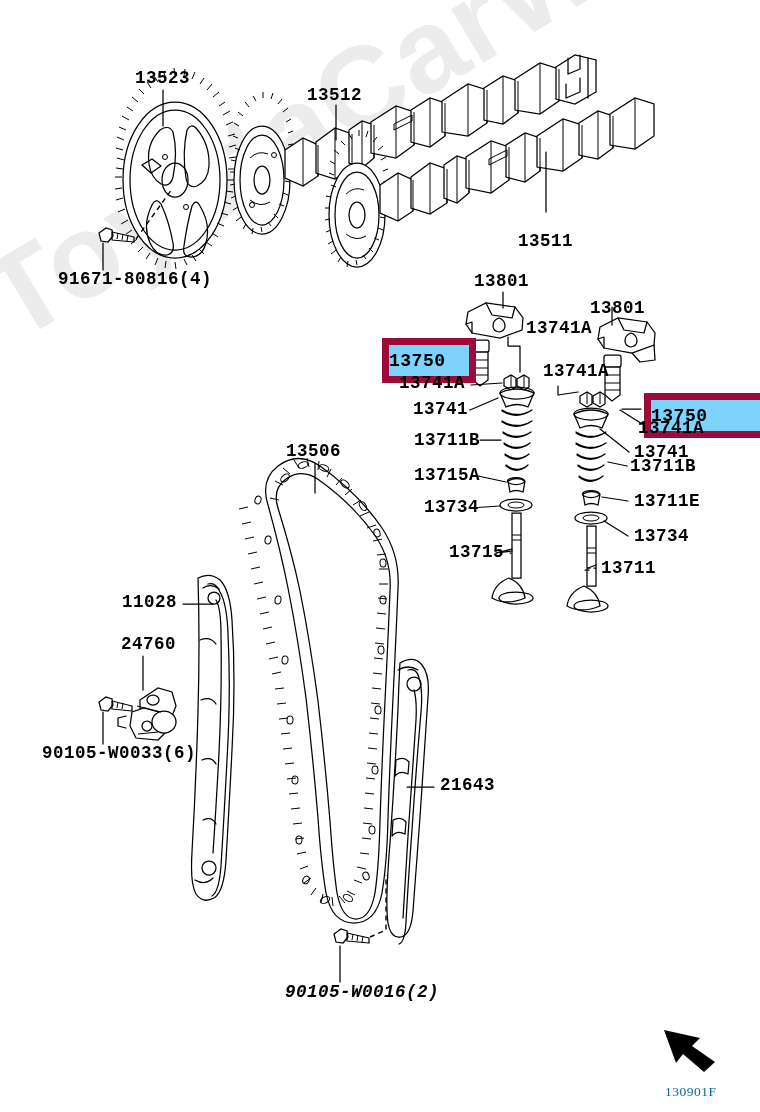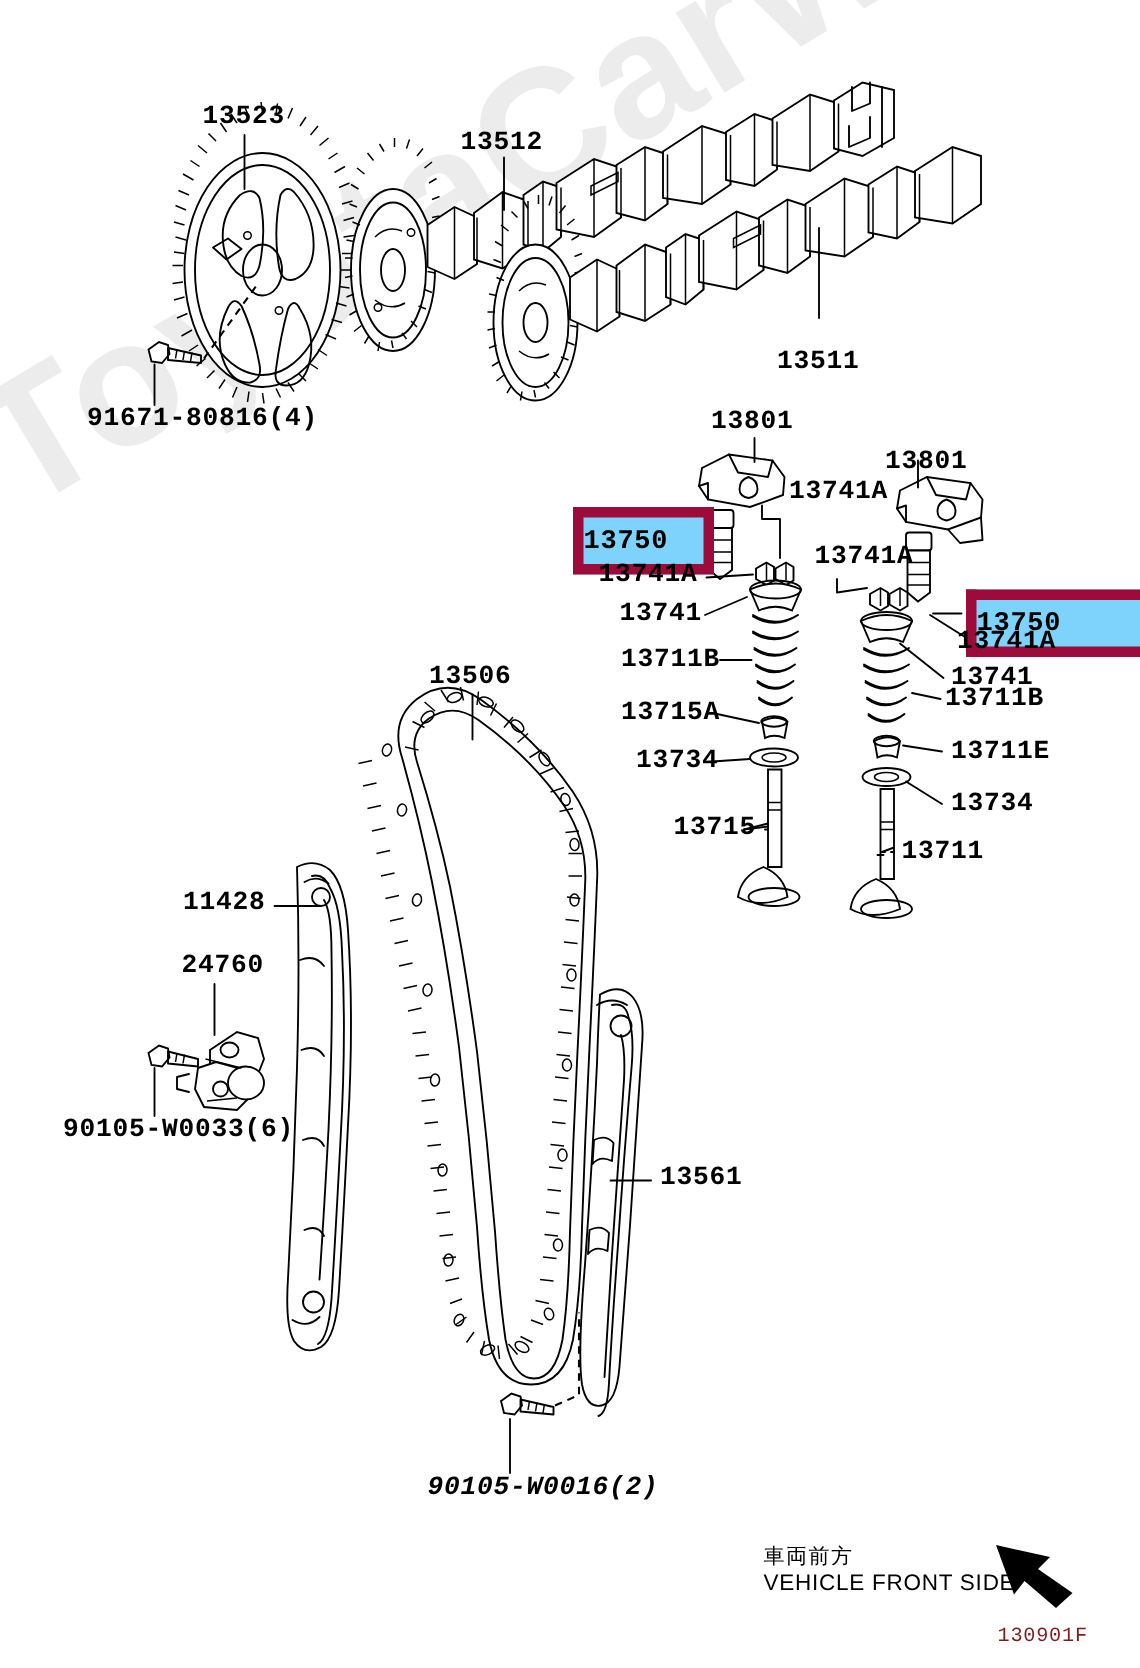--- a/index.html
+++ b/index.html
@@ -29,22 +29,22 @@
   .st{fill:none;stroke:#000;stroke-width:1.25;stroke-linejoin:round;stroke-linecap:round;}
   .stT{fill:none;stroke:#000;stroke-width:1;}
   .fillW{fill:#fff;stroke:#000;stroke-width:1.25;}
   .fillK{fill:#000;stroke:none;}
   .dash{fill:none;stroke:#000;stroke-width:1.4;stroke-dasharray:5 4;}
 
   
   .frontblk{position:absolute;font-family:"Liberation Sans",sans-serif;}
   .frontblk .jp{font-size:14px;color:#000;letter-spacing:1px;}
   .frontblk .en{font-size:15px;color:#000;letter-spacing:0.5px;}
-  .diagid{position:absolute;font-size:13.5px;color:#7f1d1d;letter-spacing:0.5px;
-          font-family:Liberation Mono, monospace;}
+  .diagid{position:absolute;font-size:13.5px;color:#0369a1;letter-spacing:0.5px;
+          font-family:Liberation Serif, serif;}
 </style>
 </head>
 <body>
 
 <div id="stage">
 
   <div class="wm">ToyotaCarWine.ru</div>
 
   <svg class="art" viewBox="0 0 760 1112">
 
@@ -467,30 +467,26 @@
   <div class="lbl" style="left:630px;top:458px;">13711B</div>
 
   <div class="lbl" style="left:634px;top:493px;">13711E</div>
 
   <div class="lbl" style="left:634px;top:528px;">13734</div>
 
   <div class="lbl" style="left:601px;top:560px;">13711</div>
 
   <div class="lbl" style="left:286px;top:443px;">13506</div>
 
-  <div class="lbl" style="left:122px;top:594px;">11428</div>
+  <div class="lbl" style="left:122px;top:594px;">11028</div>
 
   <div class="lbl" style="left:121px;top:636px;">24760</div>
 
   <div class="lbl" style="left:42px;top:745px;">90105-W0033(6)</div>
 
-  <div class="lbl" style="left:440px;top:777px;">13561</div>
+  <div class="lbl" style="left:440px;top:777px;">21643</div>
 
   <div class="lbl" style="left:285px;top:984px;font-style:italic;">90105-W0016(2)</div>
 
-  <div class="frontblk" style="left:509px;top:1029px;">
-    <div class="jp">車両前方</div>
-    <div class="en">VEHICLE FRONT SIDE</div>
-  </div>
 
   <div class="diagid" style="left:665px;top:1084px;">130901F</div>
 
 </div>
 
 </body></html>

